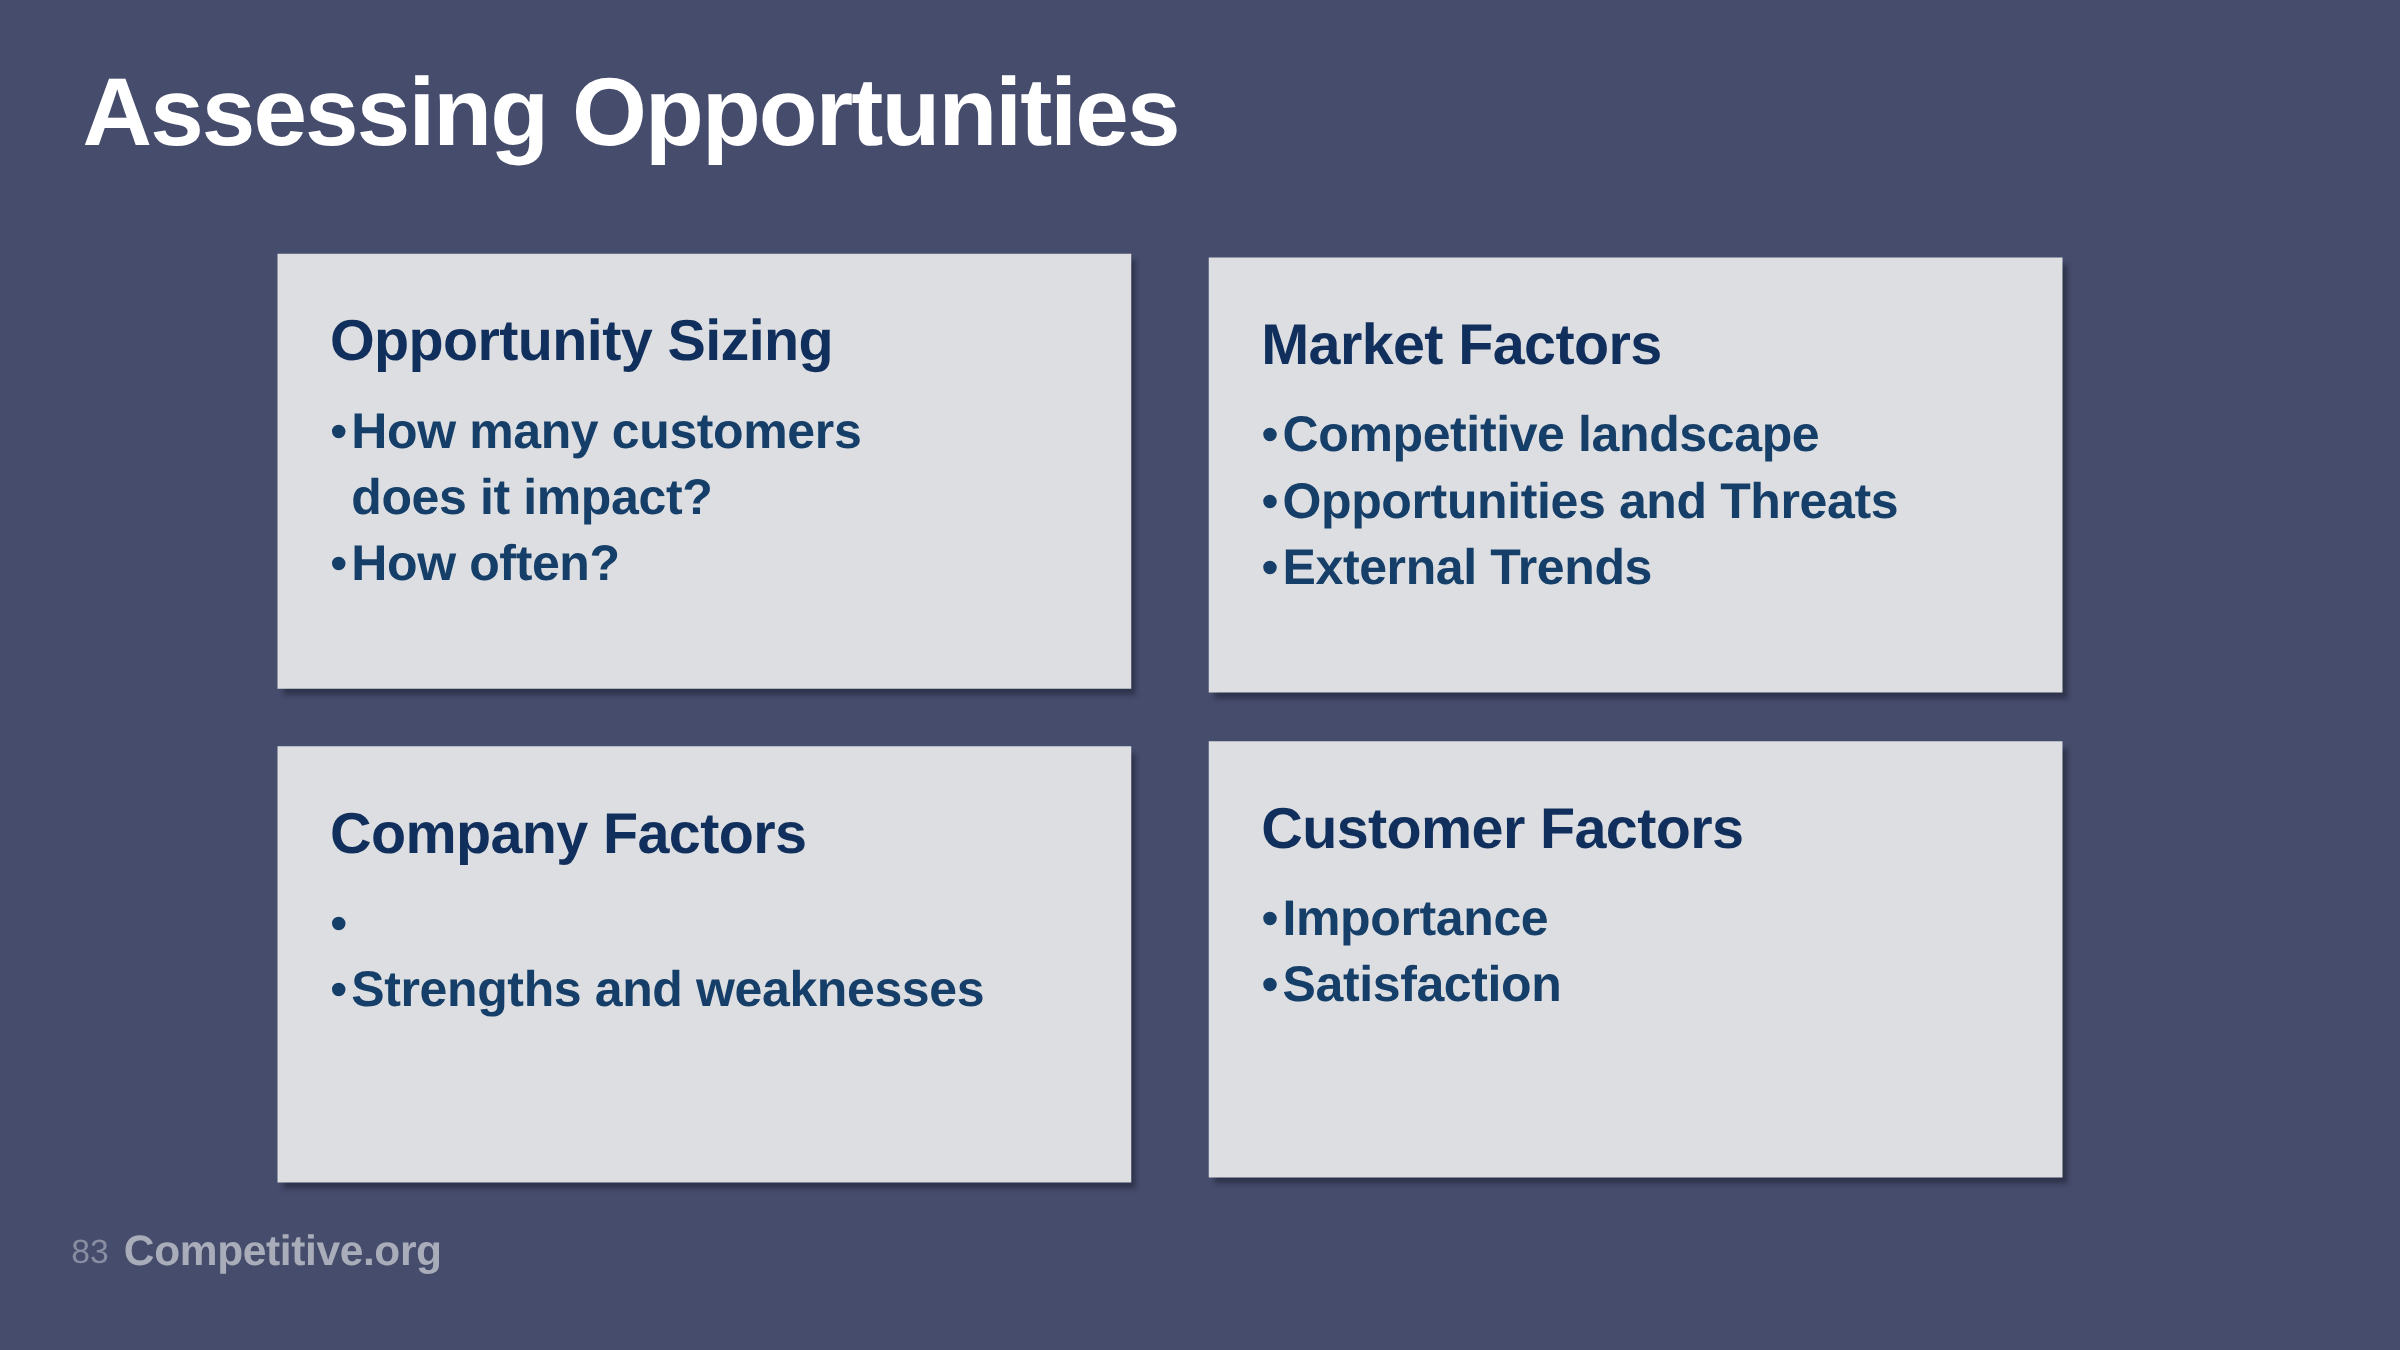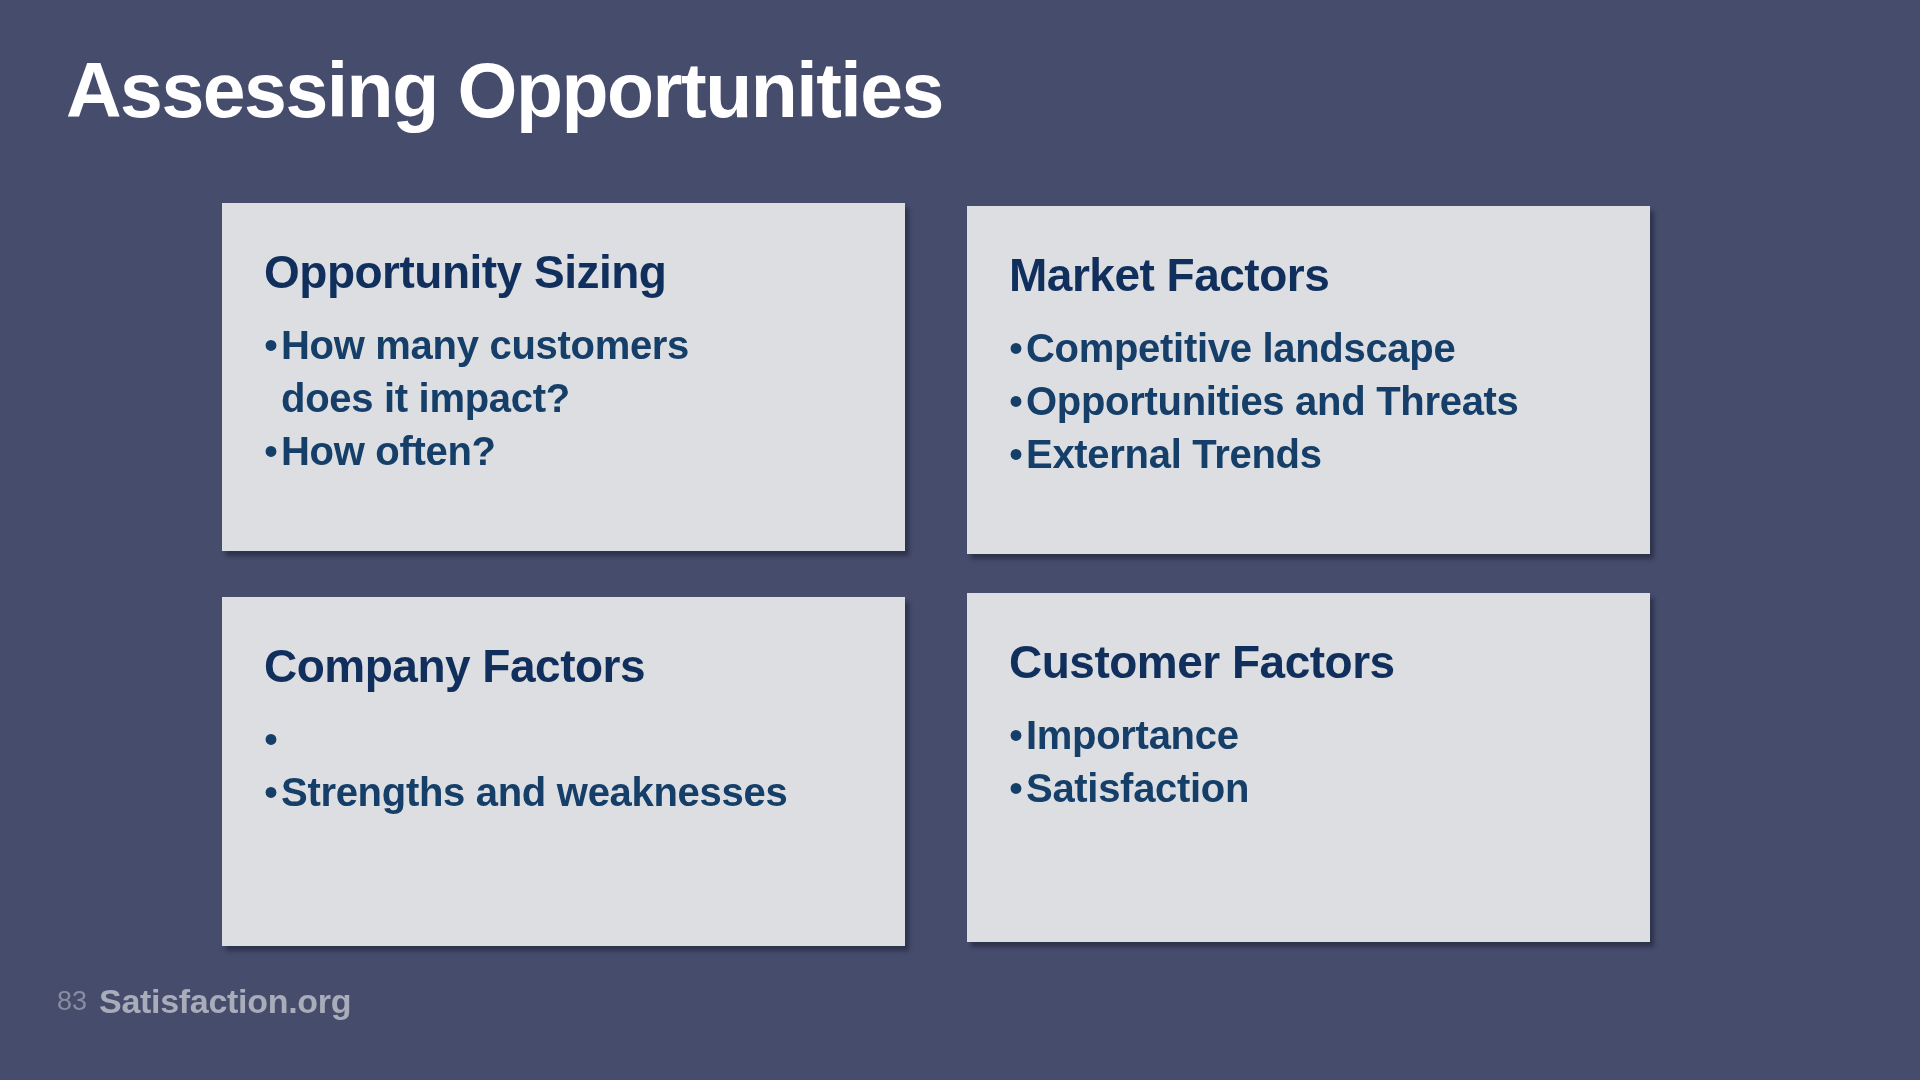--- a/index.html
+++ b/index.html
@@ -147,16 +147,16 @@
       </div>
       <div class="bullet-item">
         <span class="bullet-dot">•</span>
         <span class="bullet-text">Satisfaction</span>
       </div>
     </div>
   </div>
 
   <div class="footer">
     <span class="page-number">83</span>
-    <span class="brand-text">Satisfaction.org</span>
+    <span class="brand-text">Competitive.org</span>
   </div>
 
 </div>
 
 </body></html>

